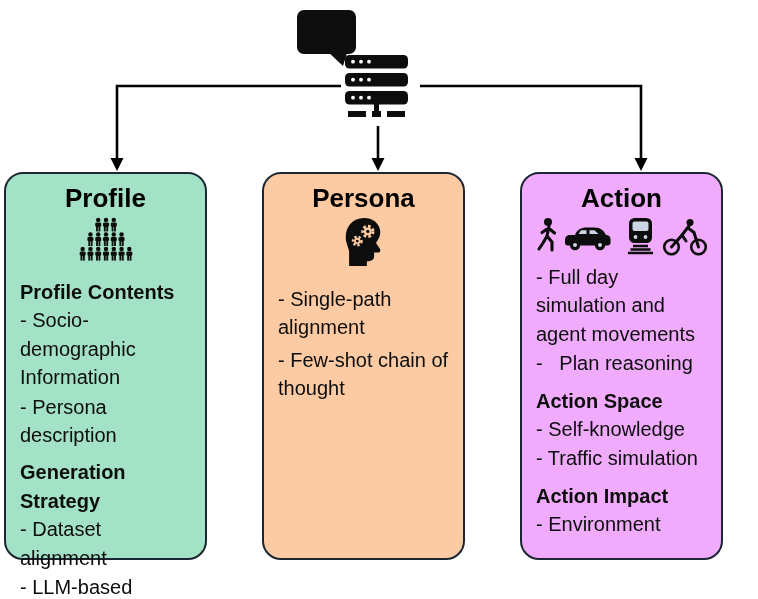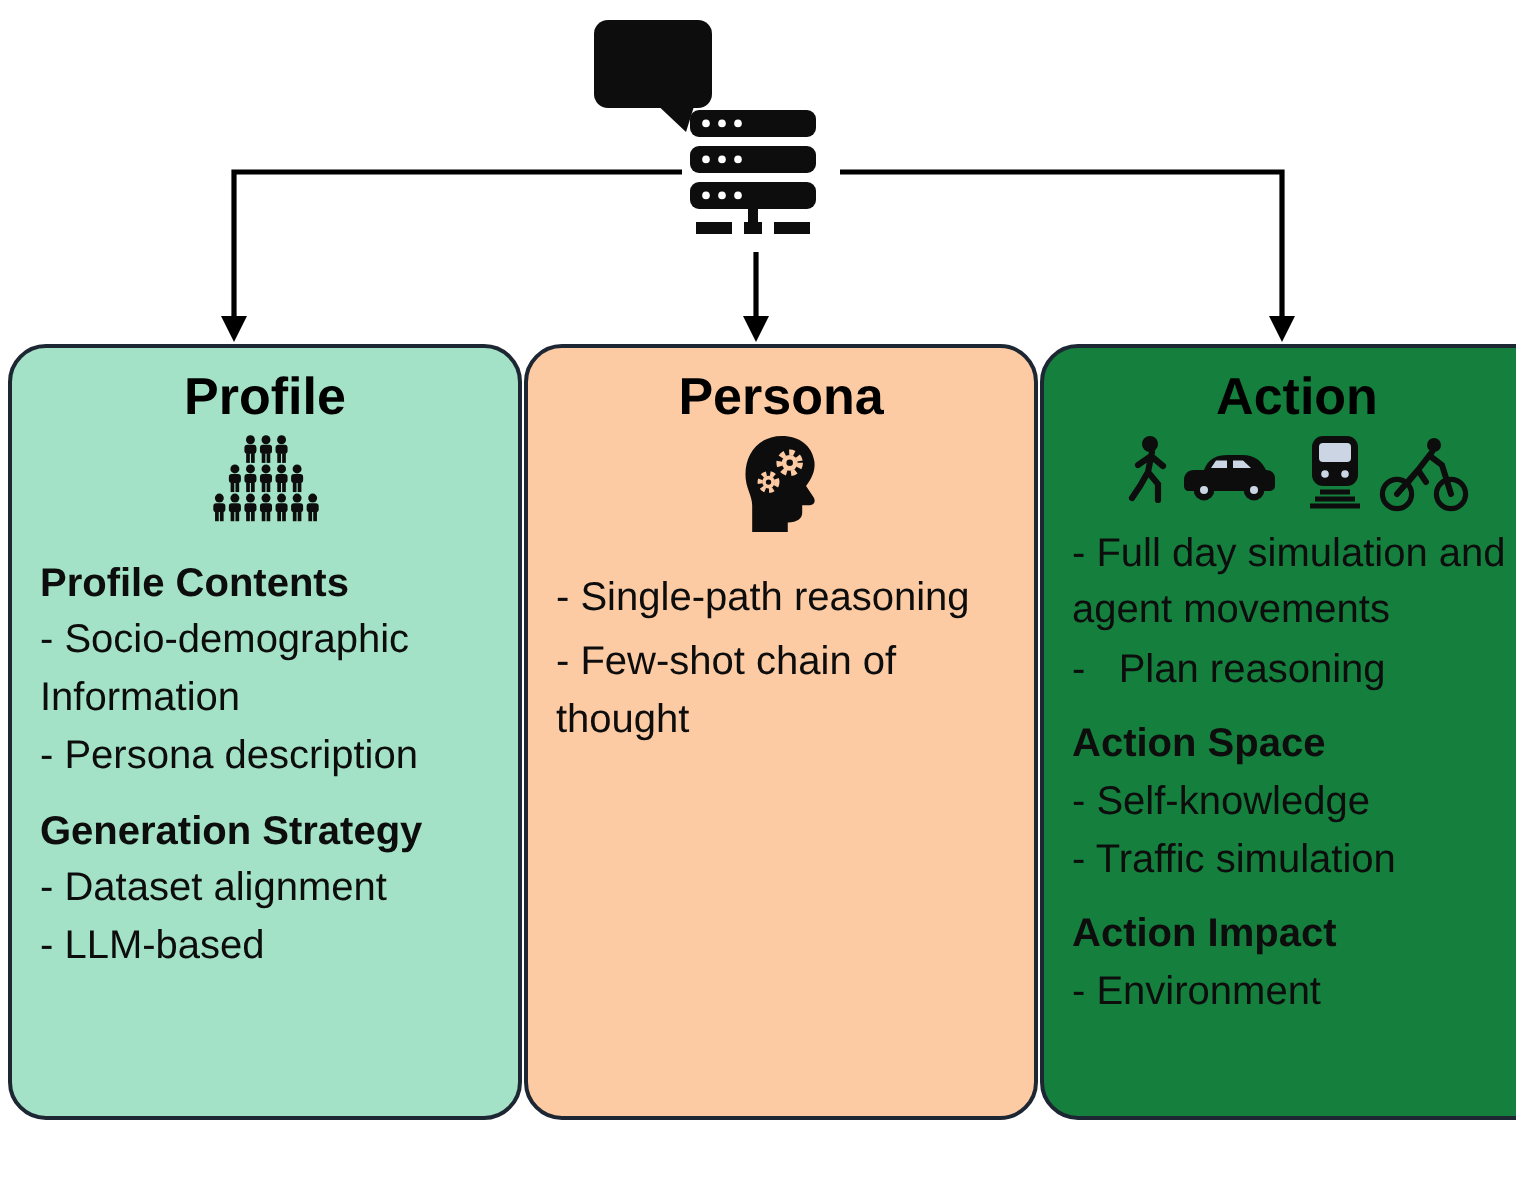--- a/index.html
+++ b/index.html
@@ -3,21 +3,21 @@
 <meta charset="utf-8">
 <style>
   * { margin:0; padding:0; box-sizing:border-box; }
   body { background:#ffffff; font-family:"Liberation Sans", sans-serif; }
   .canvas { position:relative; width:758px; height:599px; background:#ffffff; overflow:hidden; }
 
   .connectors { position:absolute; left:0; top:0; width:758px; height:599px; z-index:1; }
   .top-icon { position:absolute; left:290px; top:8px; width:125px; height:118px; z-index:2; }
 
   .box {
-    position:absolute; top:172px; width:257px; height:388px;
+    position:absolute; top:172px; width:203px; height:388px;
     border:2.5px solid #1d2733; border-radius:19px; z-index:2;
     color:#0d0d0d;
   }
   .box-title { text-align:center; font-weight:bold; font-size:26px; margin-top:9px; color:#000; }
   .box-icon { display:flex; justify-content:center; align-items:center; margin-top:3px; }
   .box-body { padding:6px 14px 0 14px; font-size:20px; line-height:1.42; }
   .sec-heading { font-weight:bold; margin-top:9px; }
   .item { white-space:pre-wrap; margin-bottom:1px; }
   .planning-body { padding-top:18px; }
   .planning-body .item { margin-bottom:4px; }
@@ -119,26 +119,26 @@
           <circle r="1.7" fill="#0d0d0d"></circle>
         </g>
         <g transform="translate(15,25)">
           <circle r="4.4" fill="none" stroke="#FCCBA4" stroke-width="2.6" stroke-dasharray="2.3 2"></circle>
           <circle r="3.3" fill="#FCCBA4"></circle>
           <circle r="1.4" fill="#0d0d0d"></circle>
         </g>
       </svg>
     </div>
     <div class="box-body planning-body">
-      <div class="item">- Single-path reasoning</div>
+      <div class="item">- Single-path alignment</div>
       <div class="item">- Few-shot chain of thought</div>
     </div>
   </div>
 
-  <div class="box" style="left: 520px; background-color: #15803d;">
+  <div class="box" style="left: 520px; background-color: #f0abfc;">
     <div class="box-title">Action</div>
     <div class="box-icon">
       <svg width="172" height="40" viewBox="0 0 172 40">
 
         <g>
           <circle cx="12" cy="5" r="4" fill="#0d0d0d"></circle>
           <path d="M13,9 L11,19 M12.5,11 L18.5,16 M12.5,11 L6,15.5 M11,19 L16,25 L16,33 M11,19 L7,26 L3,32" stroke="#0d0d0d" stroke-width="3.1" stroke-linecap="round" fill="none"></path>
         </g>
 
         <g transform="translate(27,7)">

